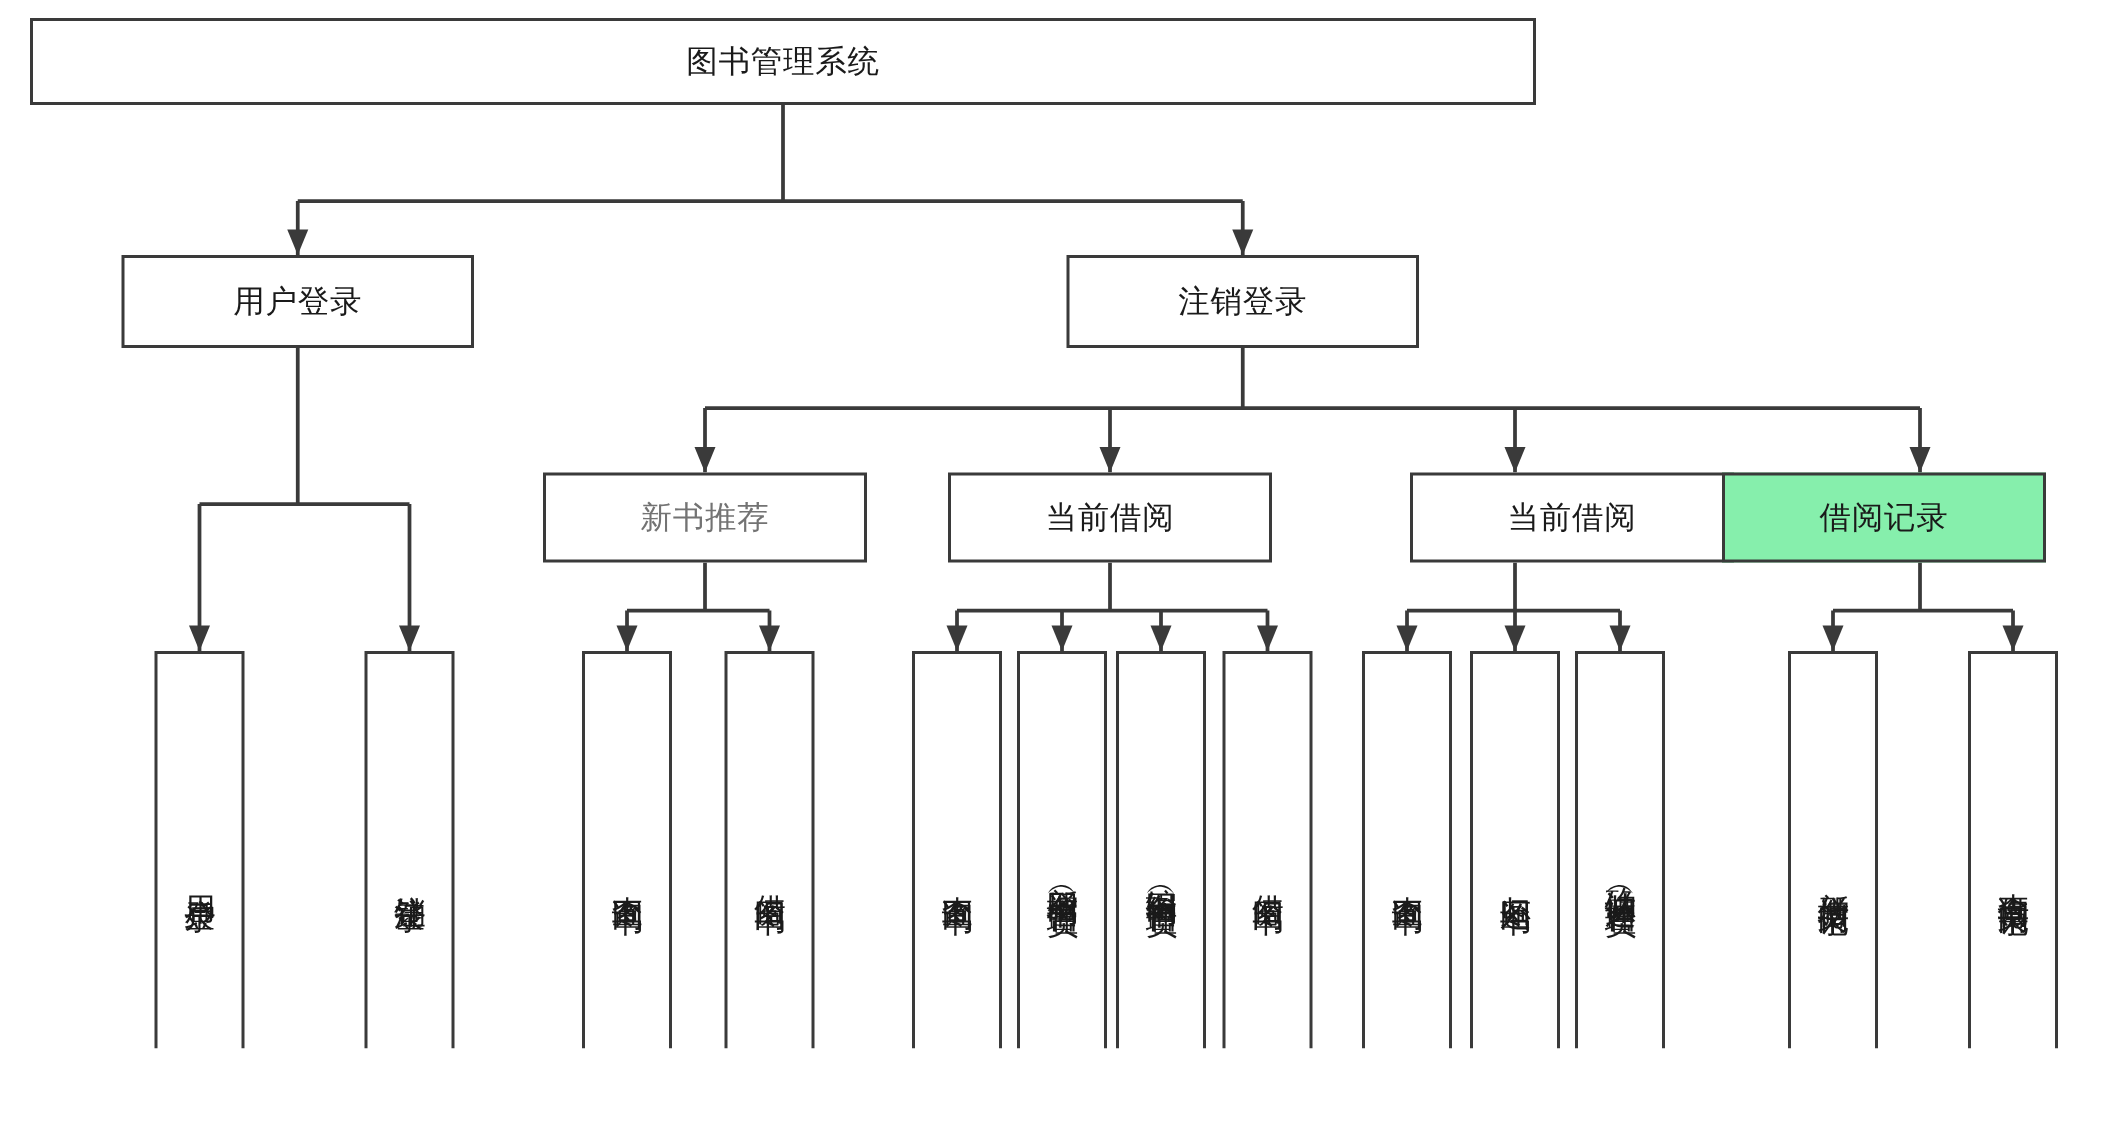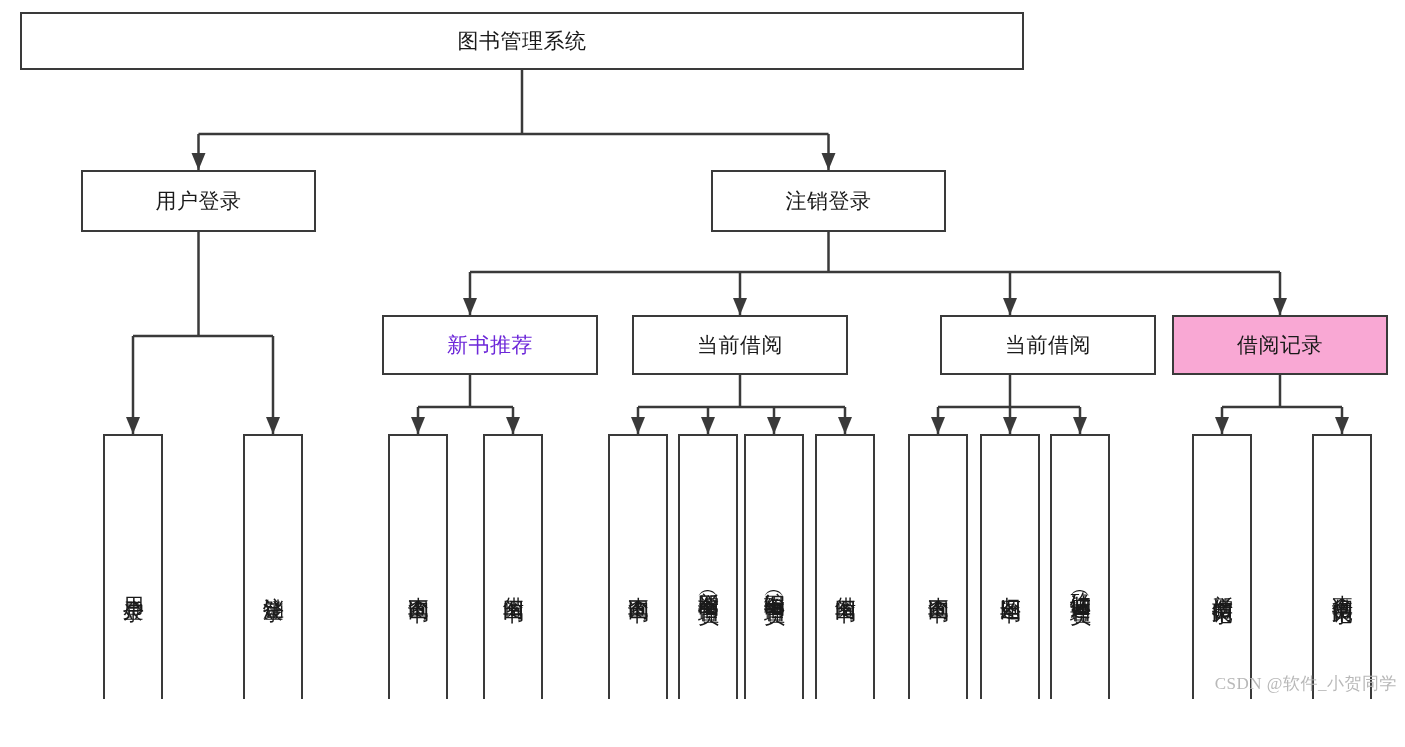--- a/index.html
+++ b/index.html
@@ -124,30 +124,30 @@
   <div id="nodes">
       <div class="node h" style="left: 20px; top: 12px; width: 1004px; height: 58px; border-color: rgb(58, 58, 58); background: rgb(255, 255, 255); color: rgb(26, 26, 26);">
         <span class="">图书管理系统</span>
       </div>
       <div class="node h" style="left: 81px; top: 170px; width: 235px; height: 62px; border-color: rgb(58, 58, 58); background: rgb(255, 255, 255); color: rgb(26, 26, 26);">
         <span class="">用户登录</span>
       </div>
       <div class="node h" style="left: 711px; top: 170px; width: 235px; height: 62px; border-color: rgb(58, 58, 58); background: rgb(255, 255, 255); color: rgb(26, 26, 26);">
         <span class="">注销登录</span>
       </div>
-      <div class="node h" style="left: 382px; top: 315px; width: 216px; height: 60px; border-color: rgb(58, 58, 58); background: rgb(255, 255, 255); color: #6d28d9;">
+      <div class="node h" style="left: 362px; top: 315px; width: 216px; height: 60px; border-color: rgb(58, 58, 58); background: rgb(255, 255, 255); color: #737373;">
         <span class="">新书推荐</span>
       </div>
       <div class="node h" style="left: 632px; top: 315px; width: 216px; height: 60px; border-color: rgb(58, 58, 58); background: rgb(255, 255, 255); color: rgb(26, 26, 26);">
         <span class="">当前借阅</span>
       </div>
       <div class="node h" style="left: 902px; top: 315px; width: 216px; height: 60px; border-color: rgb(58, 58, 58); background: rgb(255, 255, 255); color: rgb(26, 26, 26); margin-left: 38px;">
         <span class="">当前借阅</span>
       </div>
-      <div class="node h" style="left: 1172px; top: 315px; width: 216px; height: 60px; border-color: rgb(58, 58, 58); background: #f9a8d4; color: rgb(26, 26, 26);">
+      <div class="node h" style="left: 1148px; top: 315px; width: 216px; height: 60px; border-color: rgb(58, 58, 58); background: #86efac; color: rgb(26, 26, 26);">
         <span class="">借阅记录</span>
       </div>
       <div class="node v" style="left: 103px; top: 434px; width: 60px; height: 299px; border-color: rgb(58, 58, 58); background: rgb(255, 255, 255); color: rgb(26, 26, 26);">
         <span class="vtext">用户登录</span>
       </div>
       <div class="node v" style="left: 243px; top: 434px; width: 60px; height: 299px; border-color: rgb(58, 58, 58); background: rgb(255, 255, 255); color: rgb(26, 26, 26);">
         <span class="vtext">注销登录</span>
       </div>
       <div class="node v" style="left: 388px; top: 434px; width: 60px; height: 299px; border-color: rgb(58, 58, 58); background: rgb(255, 255, 255); color: rgb(26, 26, 26);">
         <span class="vtext">查询图书</span>
@@ -176,14 +176,13 @@
       <div class="node v" style="left: 1050px; top: 434px; width: 60px; height: 299px; border-color: rgb(58, 58, 58); background: rgb(255, 255, 255); color: rgb(26, 26, 26);">
         <span class="vtext">确认归还（管理员）</span>
       </div>
       <div class="node v" style="left: 1192px; top: 434px; width: 60px; height: 299px; border-color: rgb(58, 58, 58); background: rgb(255, 255, 255); color: rgb(26, 26, 26);">
         <span class="vtext">新增借阅记录</span>
       </div>
       <div class="node v" style="left: 1312px; top: 434px; width: 60px; height: 299px; border-color: rgb(58, 58, 58); background: rgb(255, 255, 255); color: rgb(26, 26, 26);">
         <span class="vtext">查询借阅记录</span>
       </div>
     </div>
-  <div id="watermark">CSDN @软件_小贺同学</div>
 </div>
 
 </body></html>

